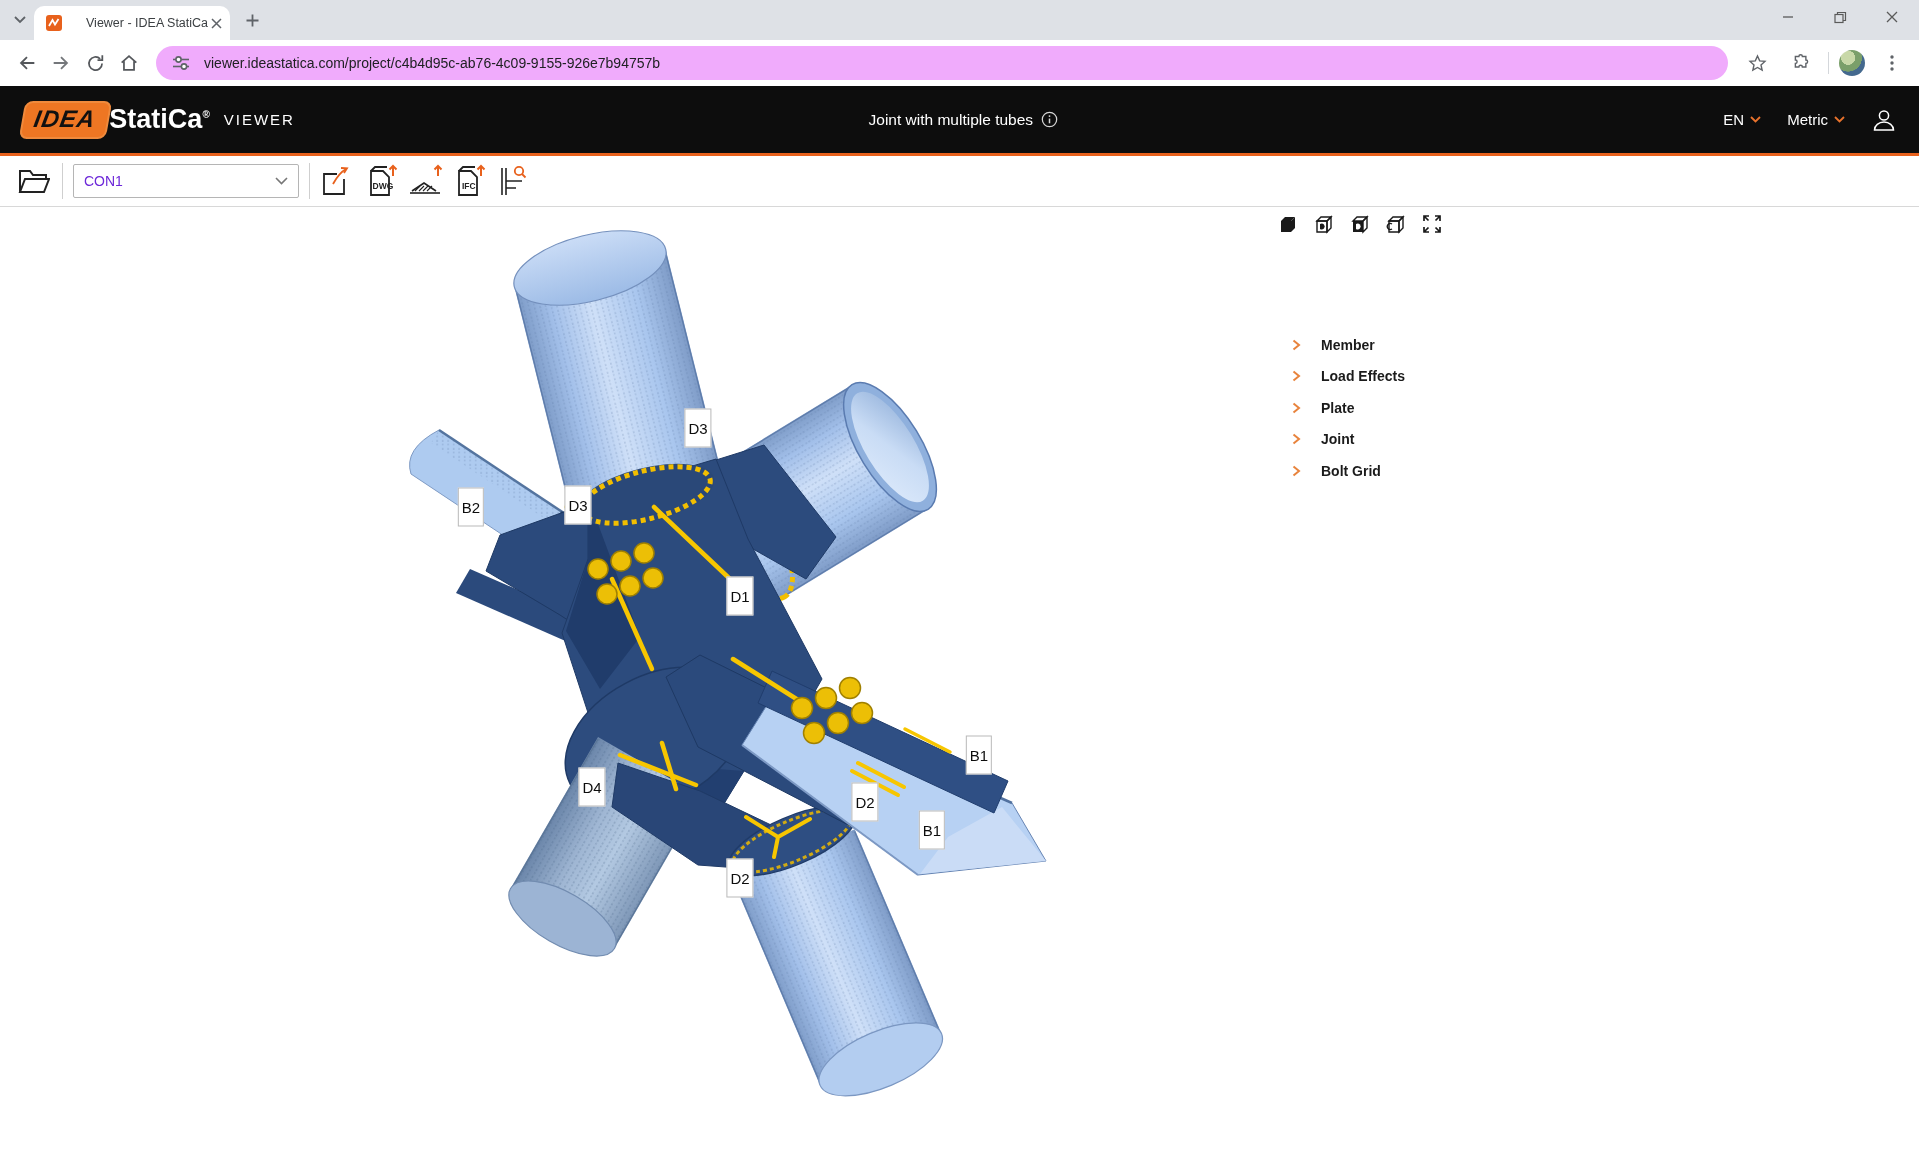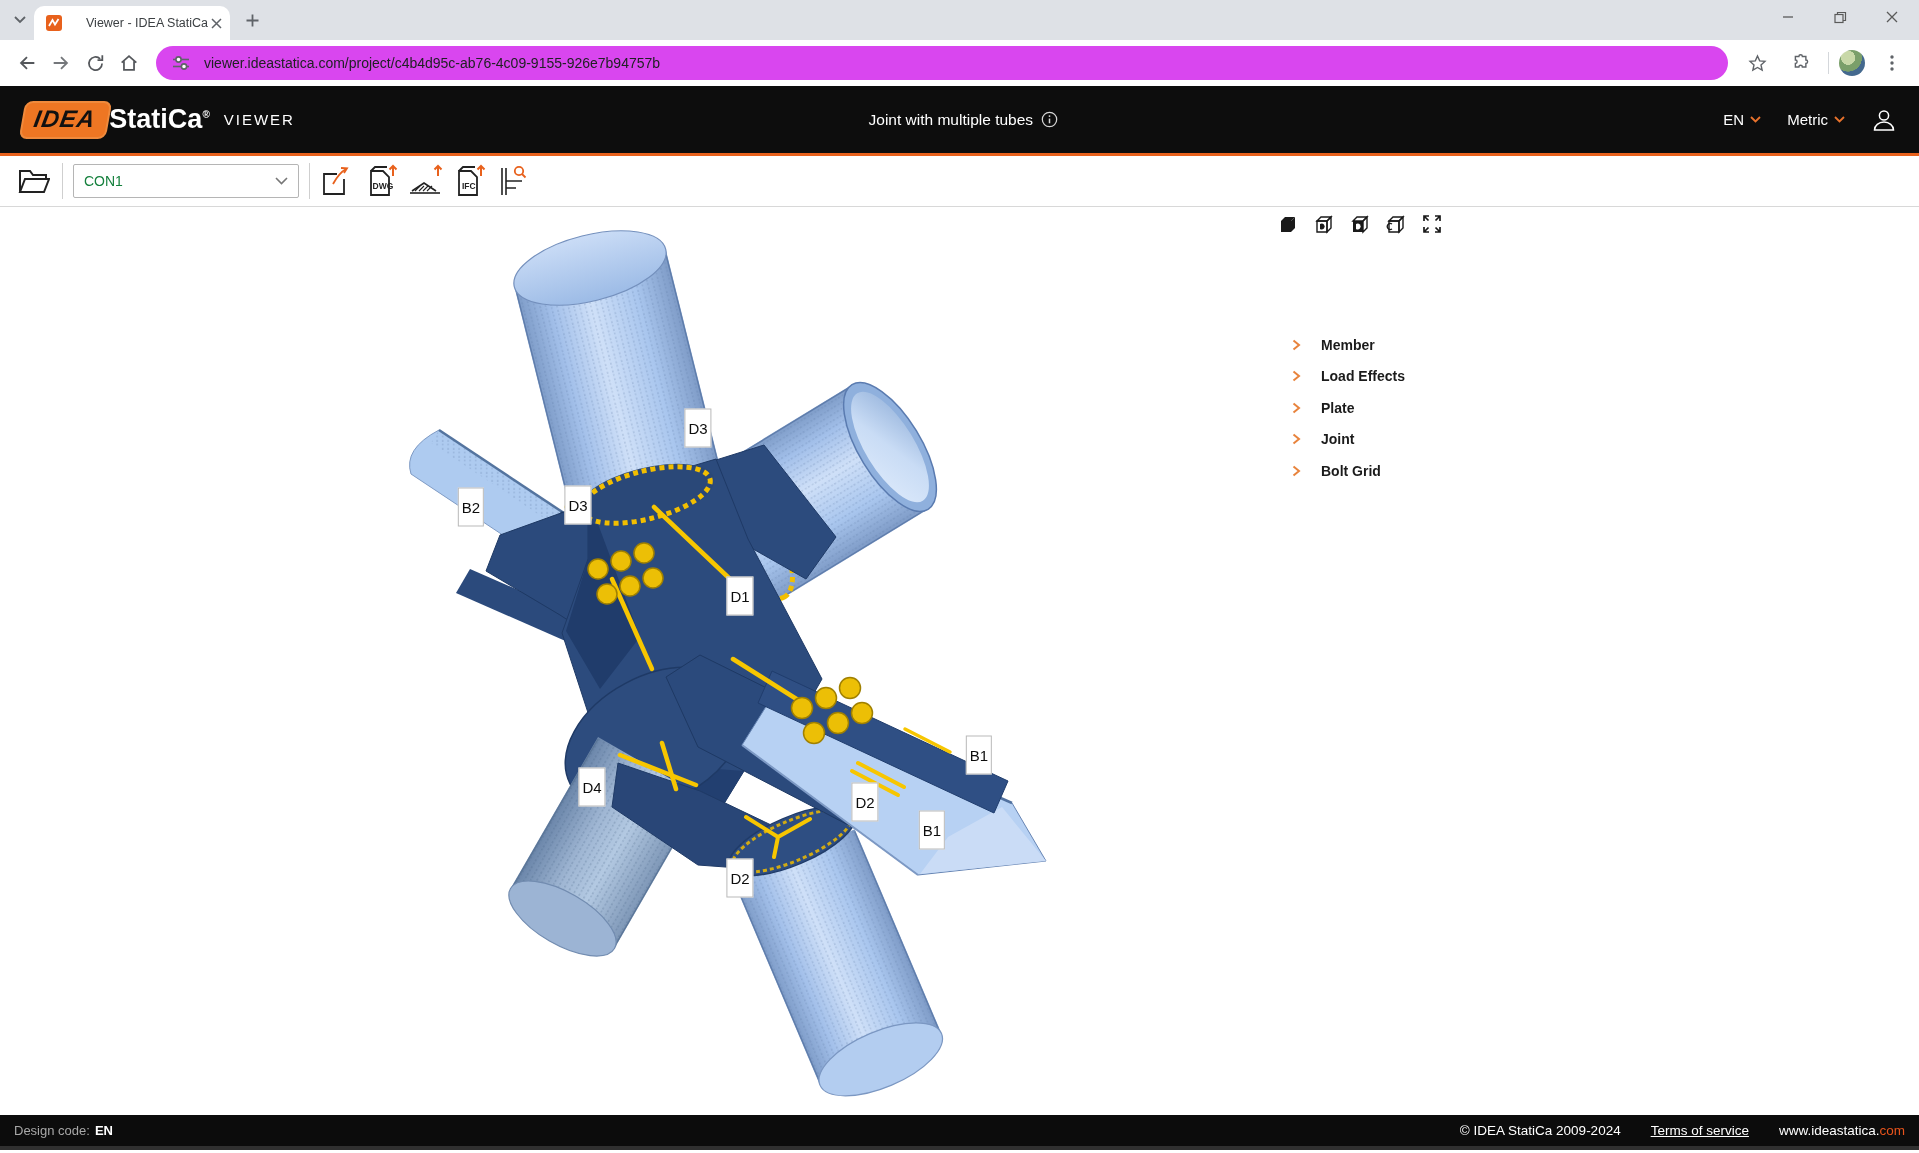--- a/index.html
+++ b/index.html
@@ -13,21 +13,21 @@
   .tab { position:relative; width:196px; height:34px; background:#fff; border-radius:10px 10px 0 0;
     display:flex; align-items:center; padding:0 8px 0 12px; }
   .tab-title { flex:1; font-size:12.5px; color:#3c4043; white-space:nowrap; overflow:hidden; margin-left:24px; }
   .favicon { width:16px; height:16px; border-radius:3px; background:#e8611c; flex:0 0 16px; display:flex; align-items:center; justify-content:center; }
   .newtab { width:28px; height:28px; margin:0 0 6px 8px; display:flex; align-items:center; justify-content:center; }
   .winctl { position:absolute; right:6px; top:0; height:34px; display:flex; align-items:center; gap:26px; padding-right:8px; }
   .winbtn { width:26px; height:26px; display:flex; align-items:center; justify-content:center; }
 
   .urlbar { height:46px; background:#fff; display:flex; align-items:center; padding:0 10px; }
   .navbtn { width:30px; height:30px; display:flex; align-items:center; justify-content:center; margin:0 2px; }
-  .omnibox { flex:1; height:34px; background:#d946ef; border-radius:17px; margin:0 8px 0 10px;
+  .omnibox { flex:1; height:34px; background:#f0abfc; border-radius:17px; margin:0 8px 0 10px;
     display:flex; align-items:center; padding:0 16px; }
   .url-text { font-size:14px; color:#202124; margin-left:12px; white-space:nowrap; }
   .urlbar-right { display:flex; align-items:center; gap:10px; margin-left:4px; }
   .avatar { width:26px; height:26px; border-radius:50%;
     background:radial-gradient(circle at 35% 30%, #c8d8a8 0 28%, #7a9f6a 29% 55%, #44698e 56% 100%); }
 
   
   .appheader { position:relative; height:70px; background:#0d0d0d; border-bottom:3px solid #e8611c;
     display:flex; align-items:center; padding:0 22px; }
   .logo { display:flex; align-items:center; }
@@ -42,21 +42,21 @@
   .header-right { margin-left:auto; display:flex; align-items:center; gap:26px; color:#fff; font-size:15px; }
   .hdr-dd { display:flex; align-items:center; gap:6px; cursor:pointer; }
 
   
   .apptoolbar { height:51px; background:#fff; border-bottom:1px solid #d8d8d8;
     display:flex; align-items:center; padding:0 14px; }
   .tbtn { width:40px; height:38px; display:flex; align-items:center; justify-content:center; }
   .tdiv { width:1px; height:36px; background:#cfcfcf; margin:0 8px; }
   .conn-select { width:226px; height:34px; border:1px solid #b5b5b5; border-radius:2px; background:#fff;
     display:flex; align-items:center; padding:0 10px; margin:0 2px; }
-  .conn-select span { flex:1; font-size:14px; color:#15803d; }
+  .conn-select span { flex:1; font-size:14px; color:#6d28d9; }
   .ticon { width:42px; height:40px; display:flex; align-items:center; margin:0 1px; }
 
   
   .main { position:relative; height:908px; display:flex; background:#fff; }
   .viewport { position:relative; width:1462px; height:908px; overflow:hidden; }
   .rightpanel { flex:1; border-left:1px solid #cfcfcf; padding:22px 0 0 20px; }
   .nosel { font-size:14.5px; color:#2b2b2b; }
   .nosel a { color:#2b2b2b; text-decoration:underline; cursor:pointer; }
 
   .viewicons { position:absolute; top:5px; right:18px; display:flex; align-items:center; gap:12px; }
@@ -498,24 +498,14 @@
           <svg width="9" height="12" viewBox="0 0 9 12">
               <path d="M1.5,1.5 L7,6 L1.5,10.5" fill="none" stroke="#e8833c" stroke-width="2"></path>
             </svg>
           <span>Bolt Grid</span>
           </div>
       </div>
     </div>
 
   </div>
 
-  <div class="footer">
-    <div class="f-left">
-      <span>Design code:</span><b>EN</b>
-    </div>
-    <div class="f-right">
-      <span>©  IDEA StatiCa 2009-2024</span>
-      <span class="terms">Terms of service</span>
-      <span class="f-site"><span>www.ideastatica.</span><span class="tld">com</span></span>
-    </div>
-  </div>
 
 </div>
 
 </body></html>

